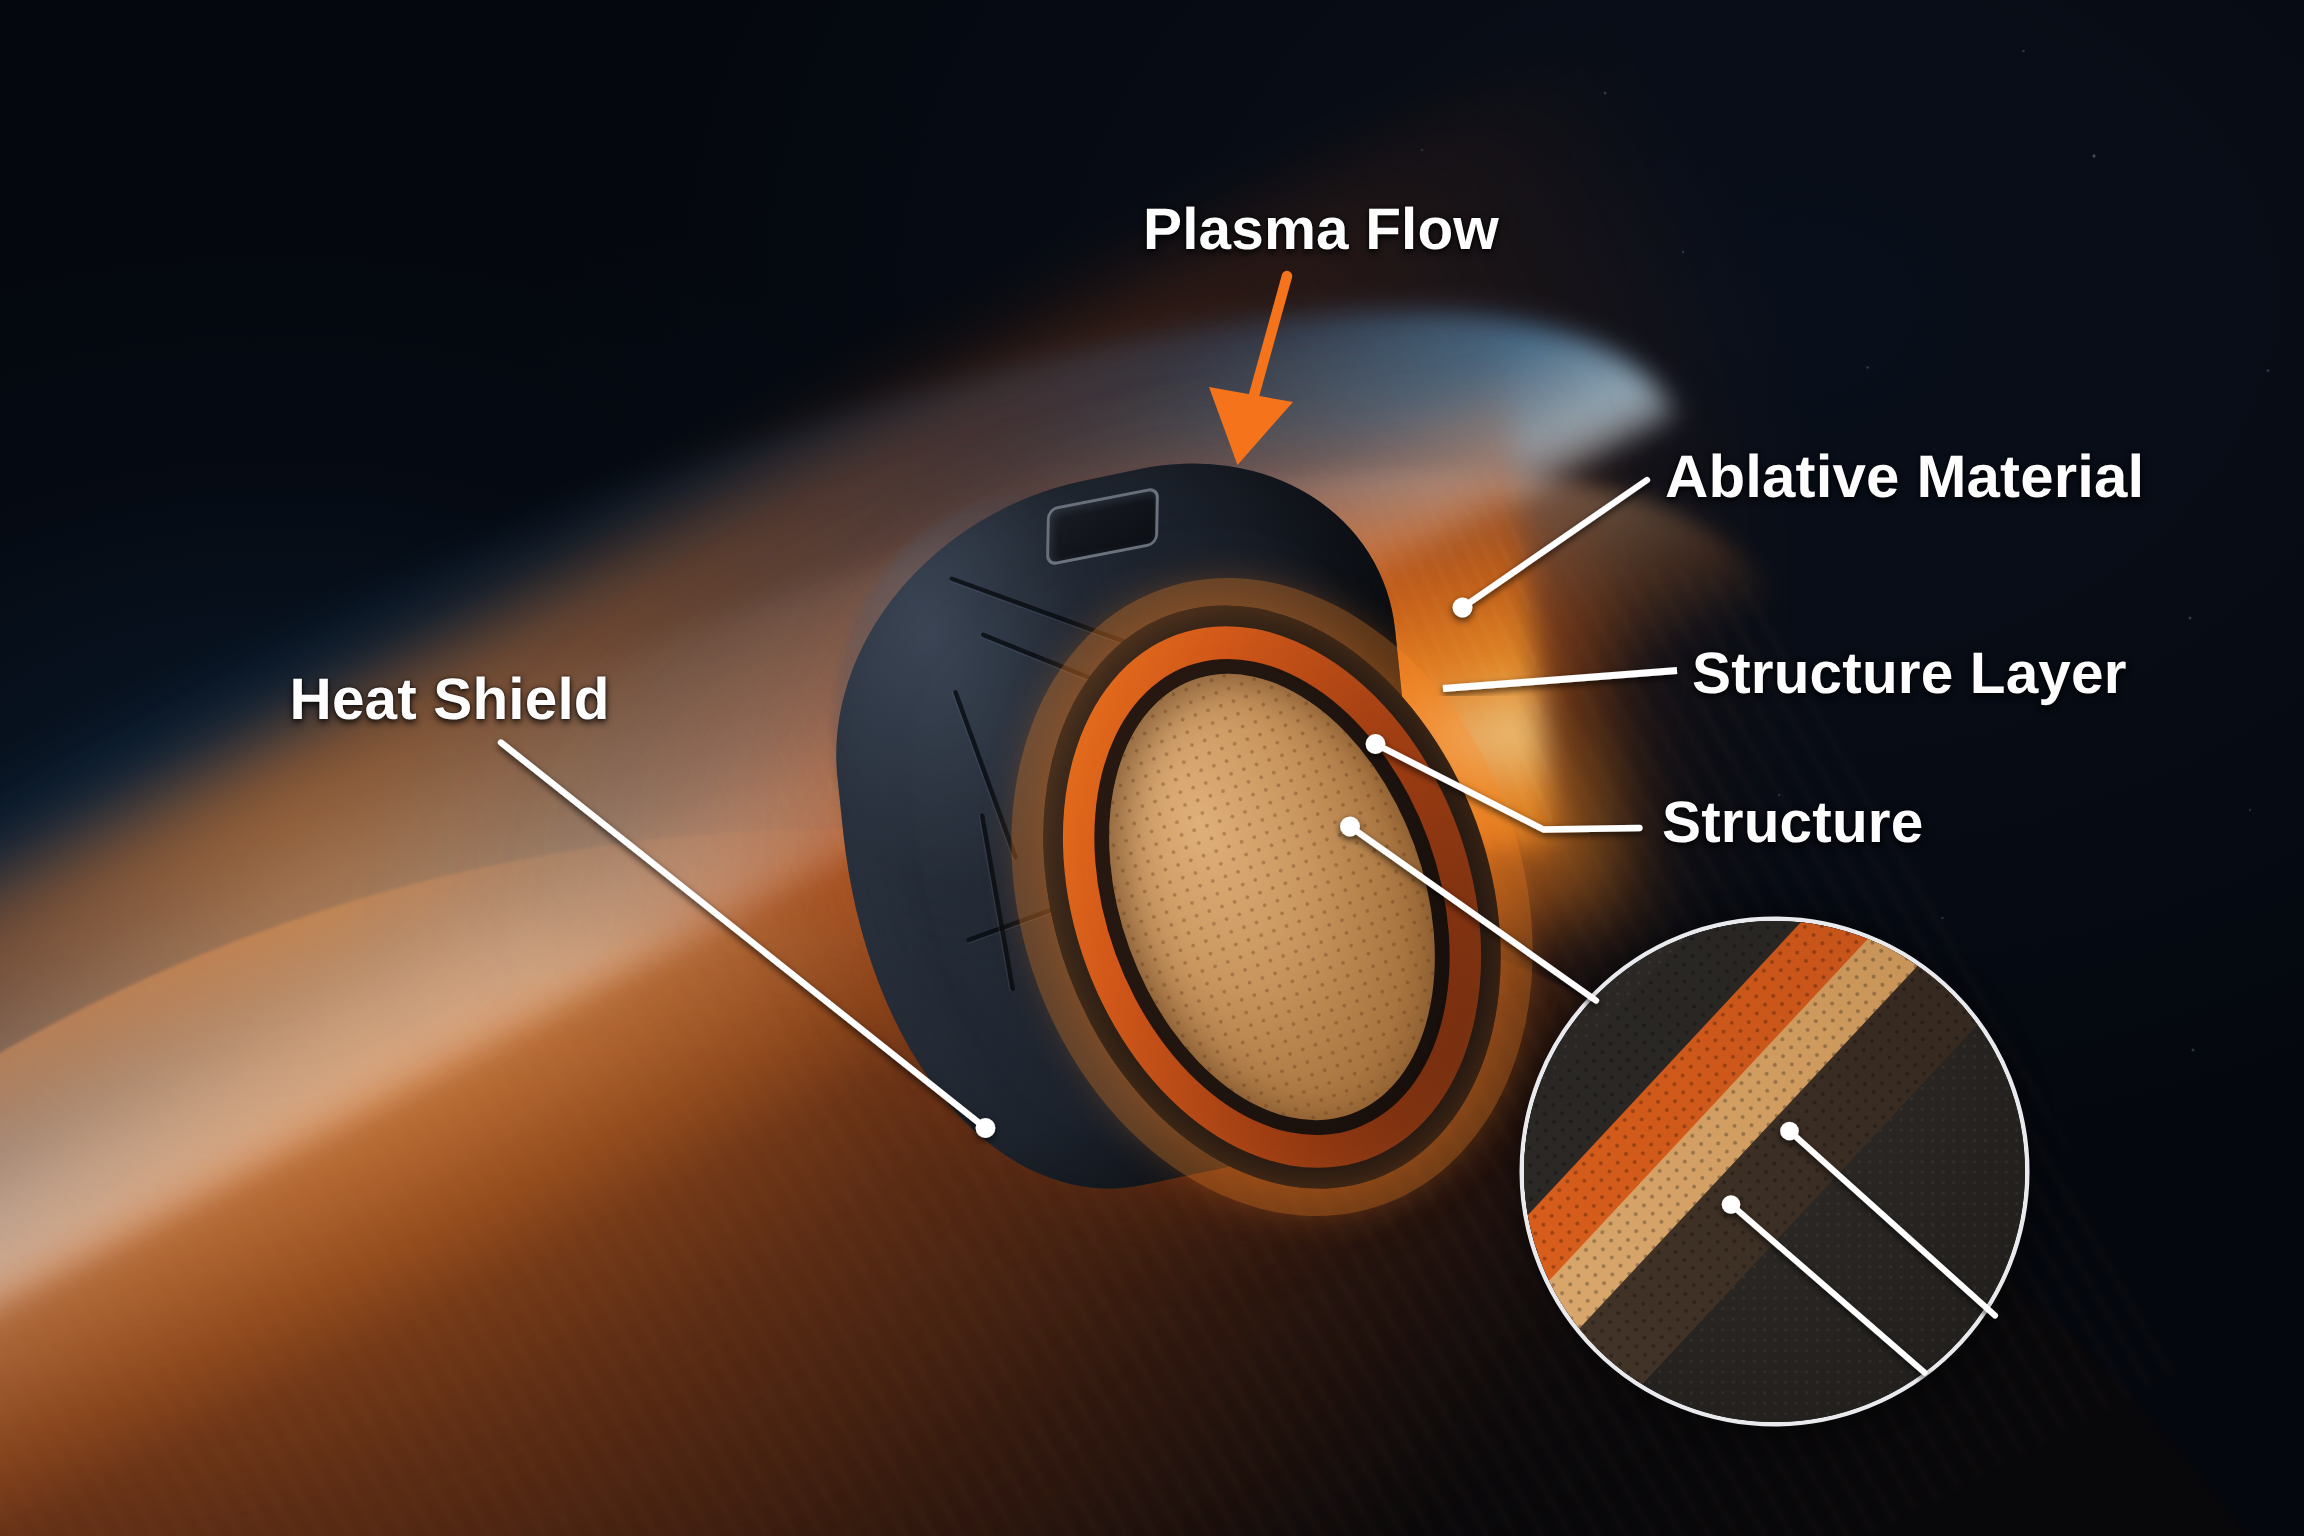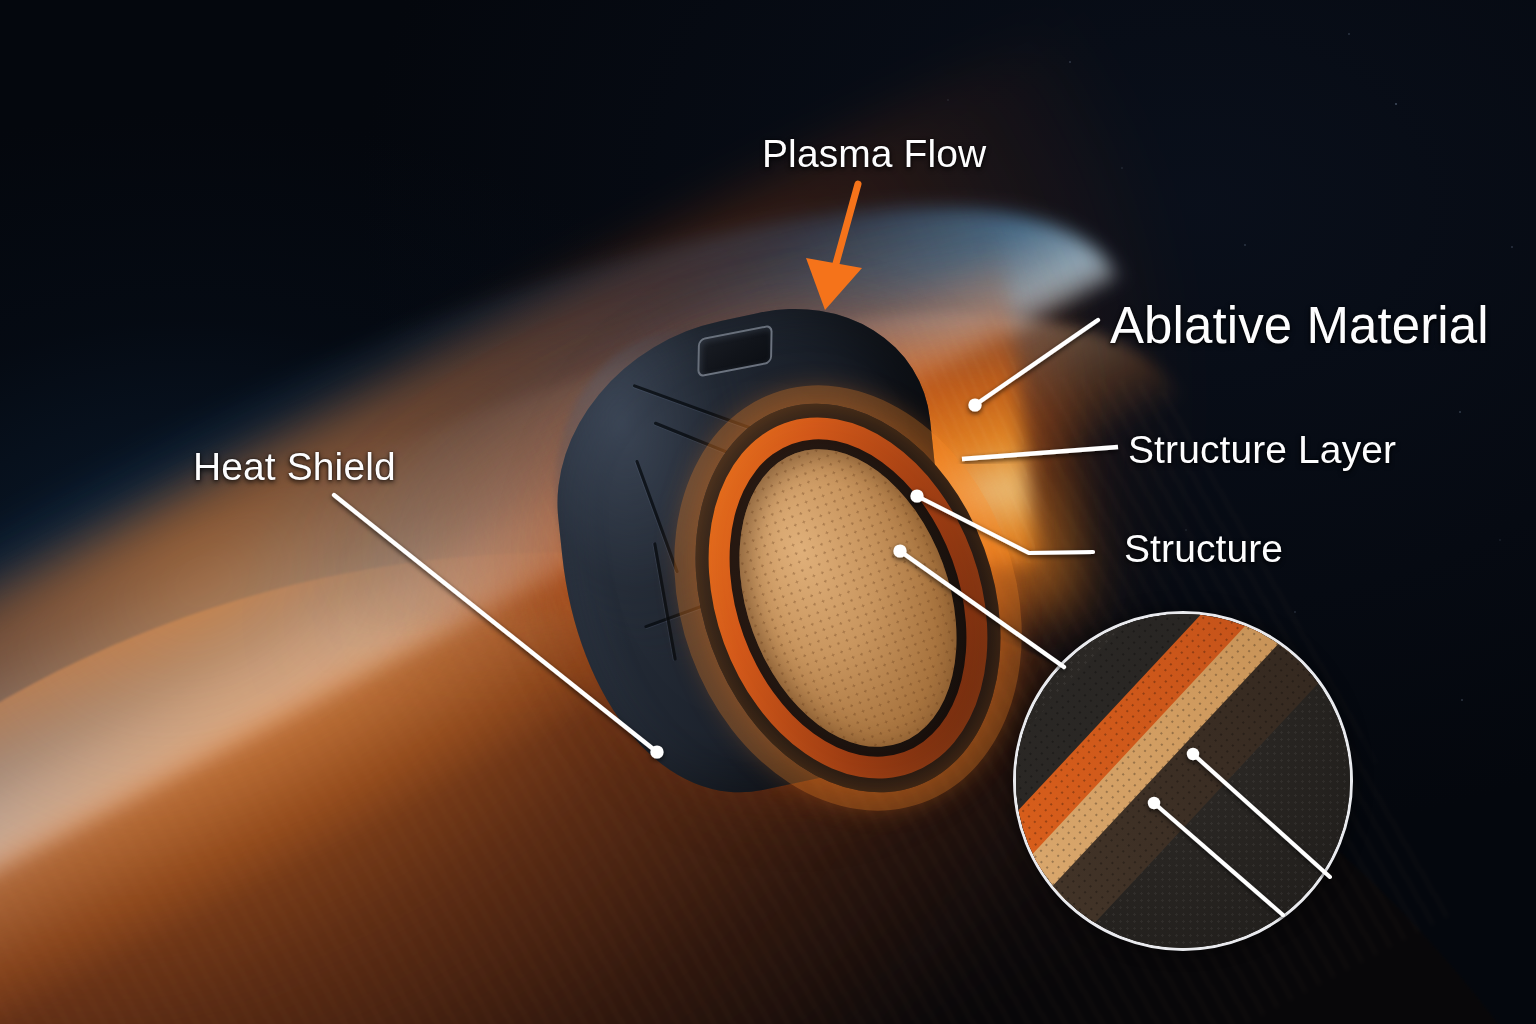--- a/index.html
+++ b/index.html
@@ -233,29 +233,29 @@
   }
   .base-edge-glow {
     position: absolute; left: -22px; top: -18px; right: -22px; bottom: -18px;
     border-radius: 50%;
     box-shadow: inset 0 0 40px 12px rgba(255,140,40,.35);
     pointer-events: none;
   }
   .label {
     position: absolute;
     color: #fdfdfe;
-    font-weight: 400;
+    font-weight: 700;
     letter-spacing: .1px;
     white-space: nowrap;
     text-shadow: 0 2px 5px rgba(0,0,0,.85), 0 0 2px rgba(0,0,0,.6);
   }
   .lbl-plasma    { left: 762px; top: 132px; font-size: 39px; }
-  .lbl-ablative  { left: 1110px; top: 296px; font-size: 51px; }
+  .lbl-ablative  { left: 1110px; top: 296px; font-size: 40px; }
   .lbl-insulating{ left: 1128px; top: 428px; font-size: 39px; }
-  .lbl-structure { left: 1108px; top: 527px; font-size: 39px; margin-left: 16px; }
+  .lbl-structure { left: 1108px; top: 527px; font-size: 39px; }
   .lbl-heat      { left: 193px;  top: 445px; font-size: 39px; }
 
   
   .detail {
     position: absolute;
     left: 1013px; top: 611px;
     width: 334px; height: 334px;
     border-radius: 50%;
     overflow: hidden;
     border: 3px solid #e9eaee;

